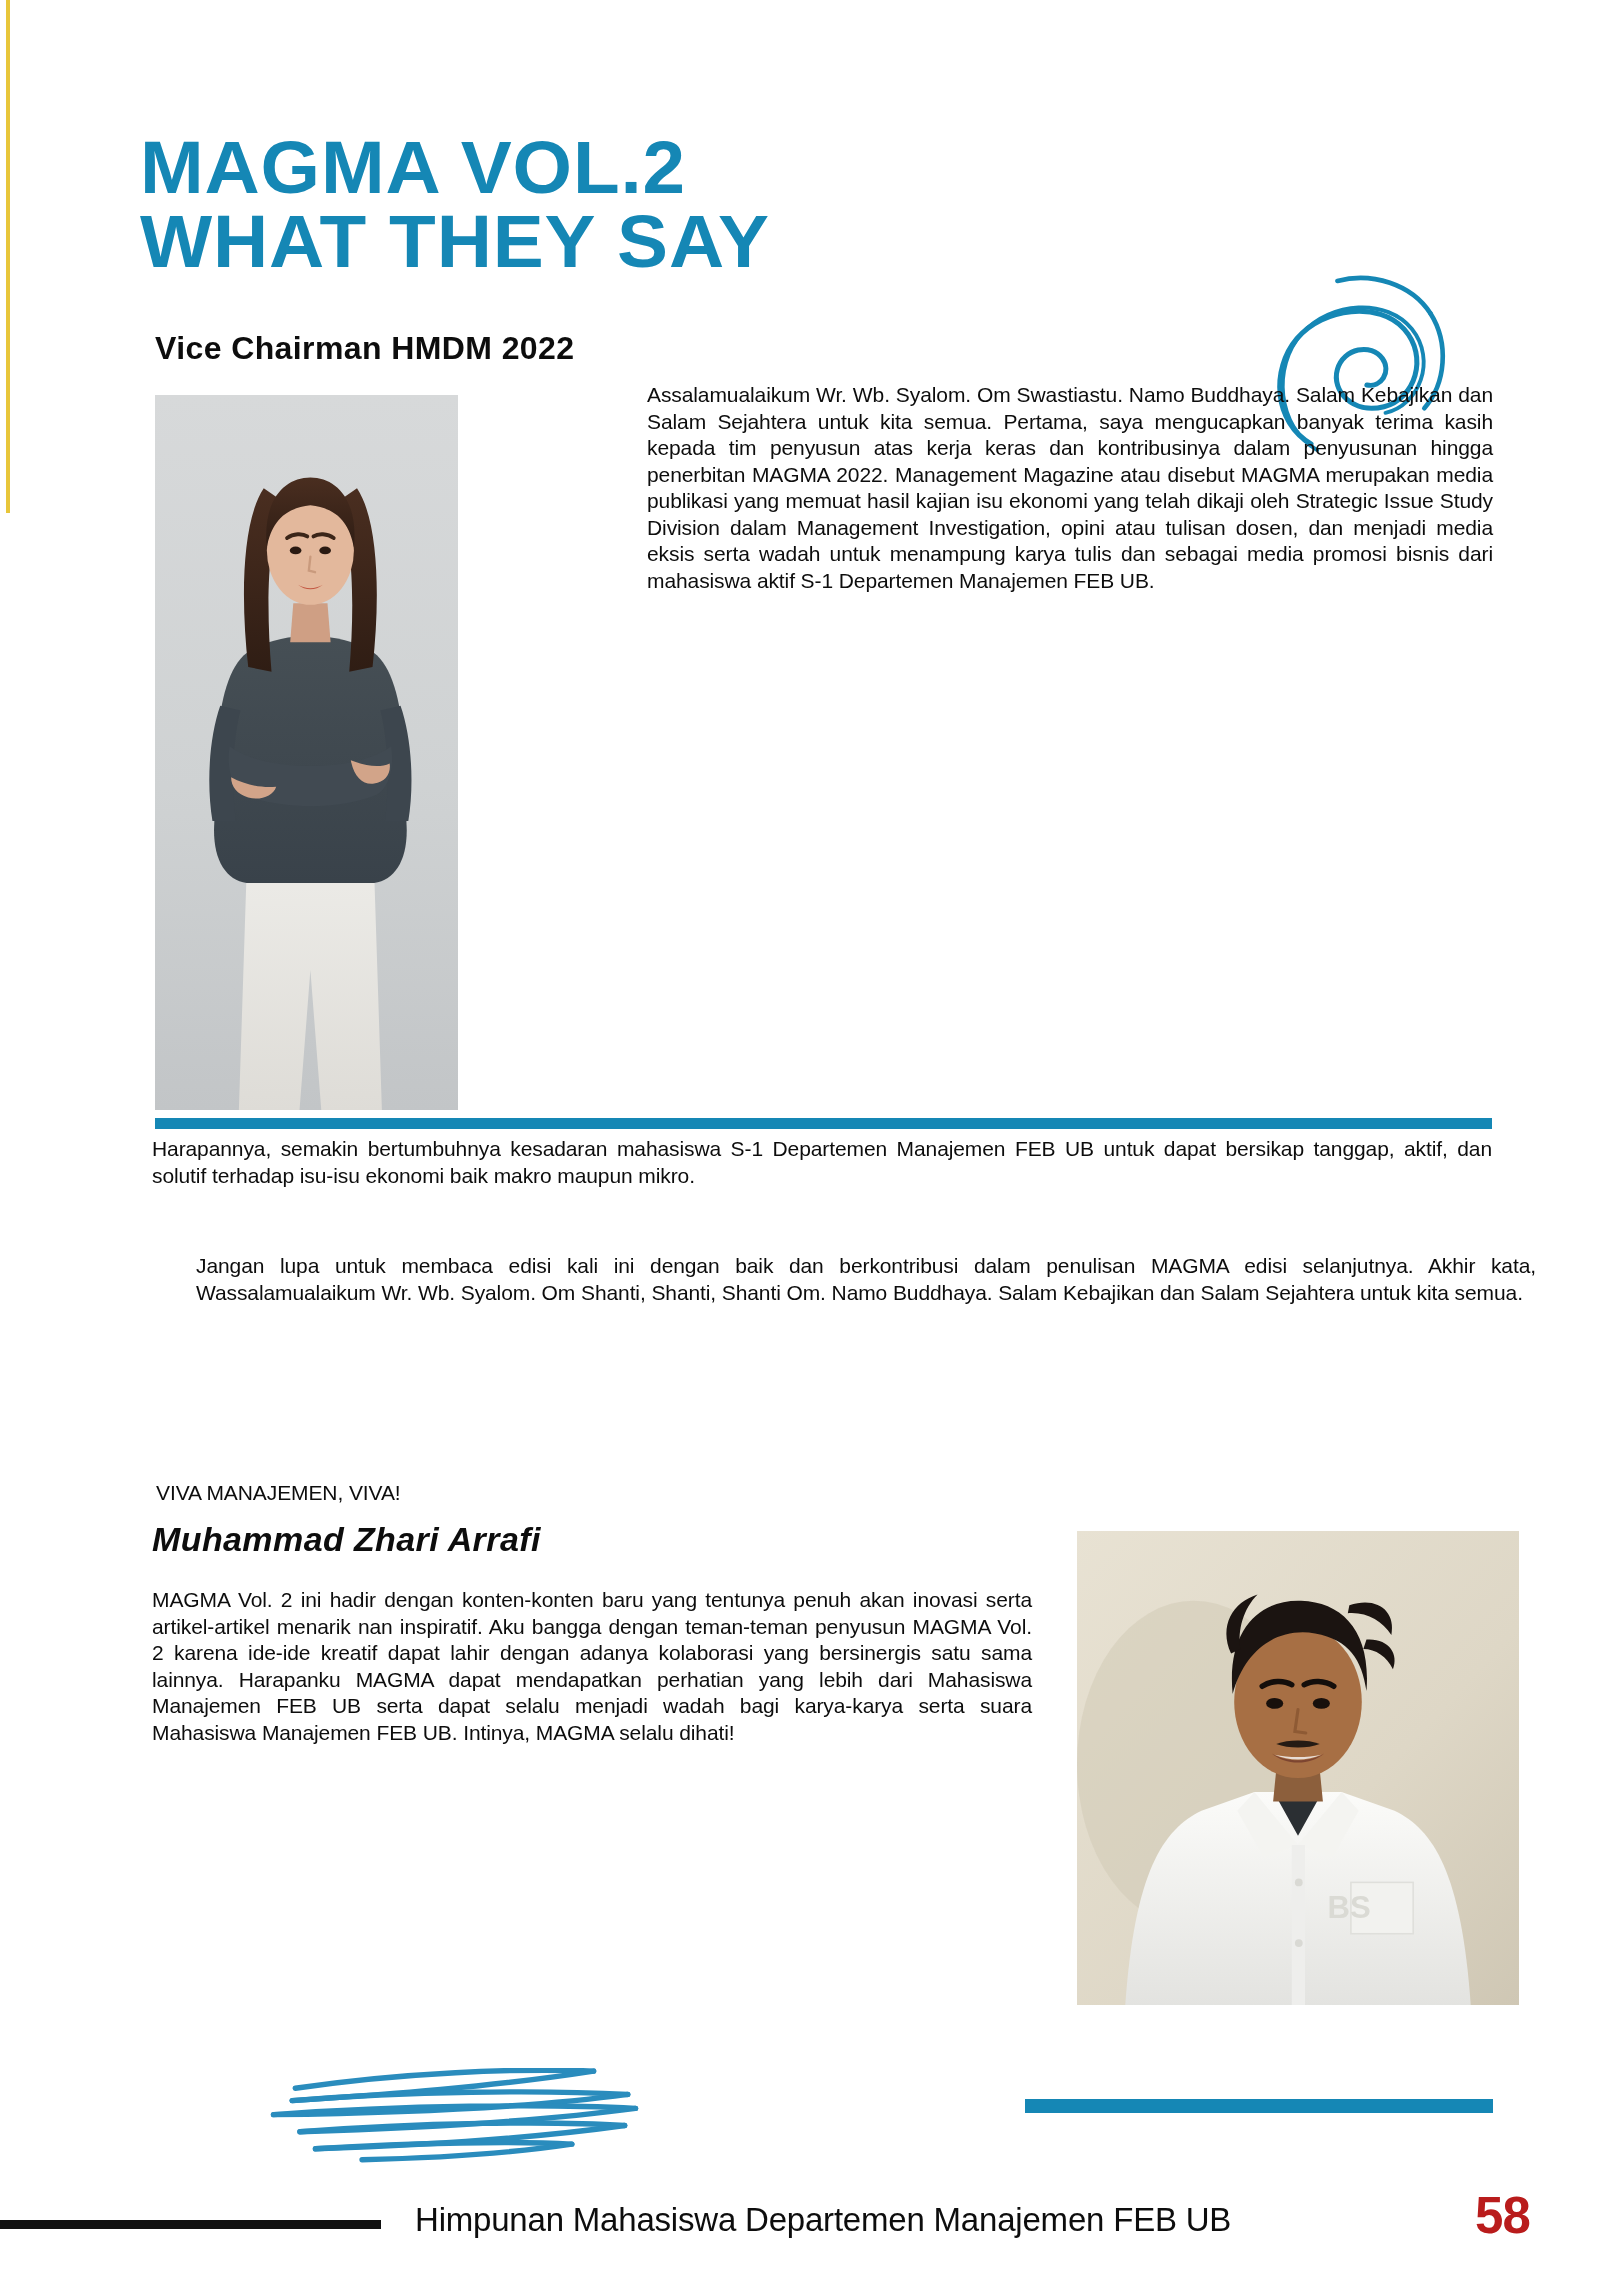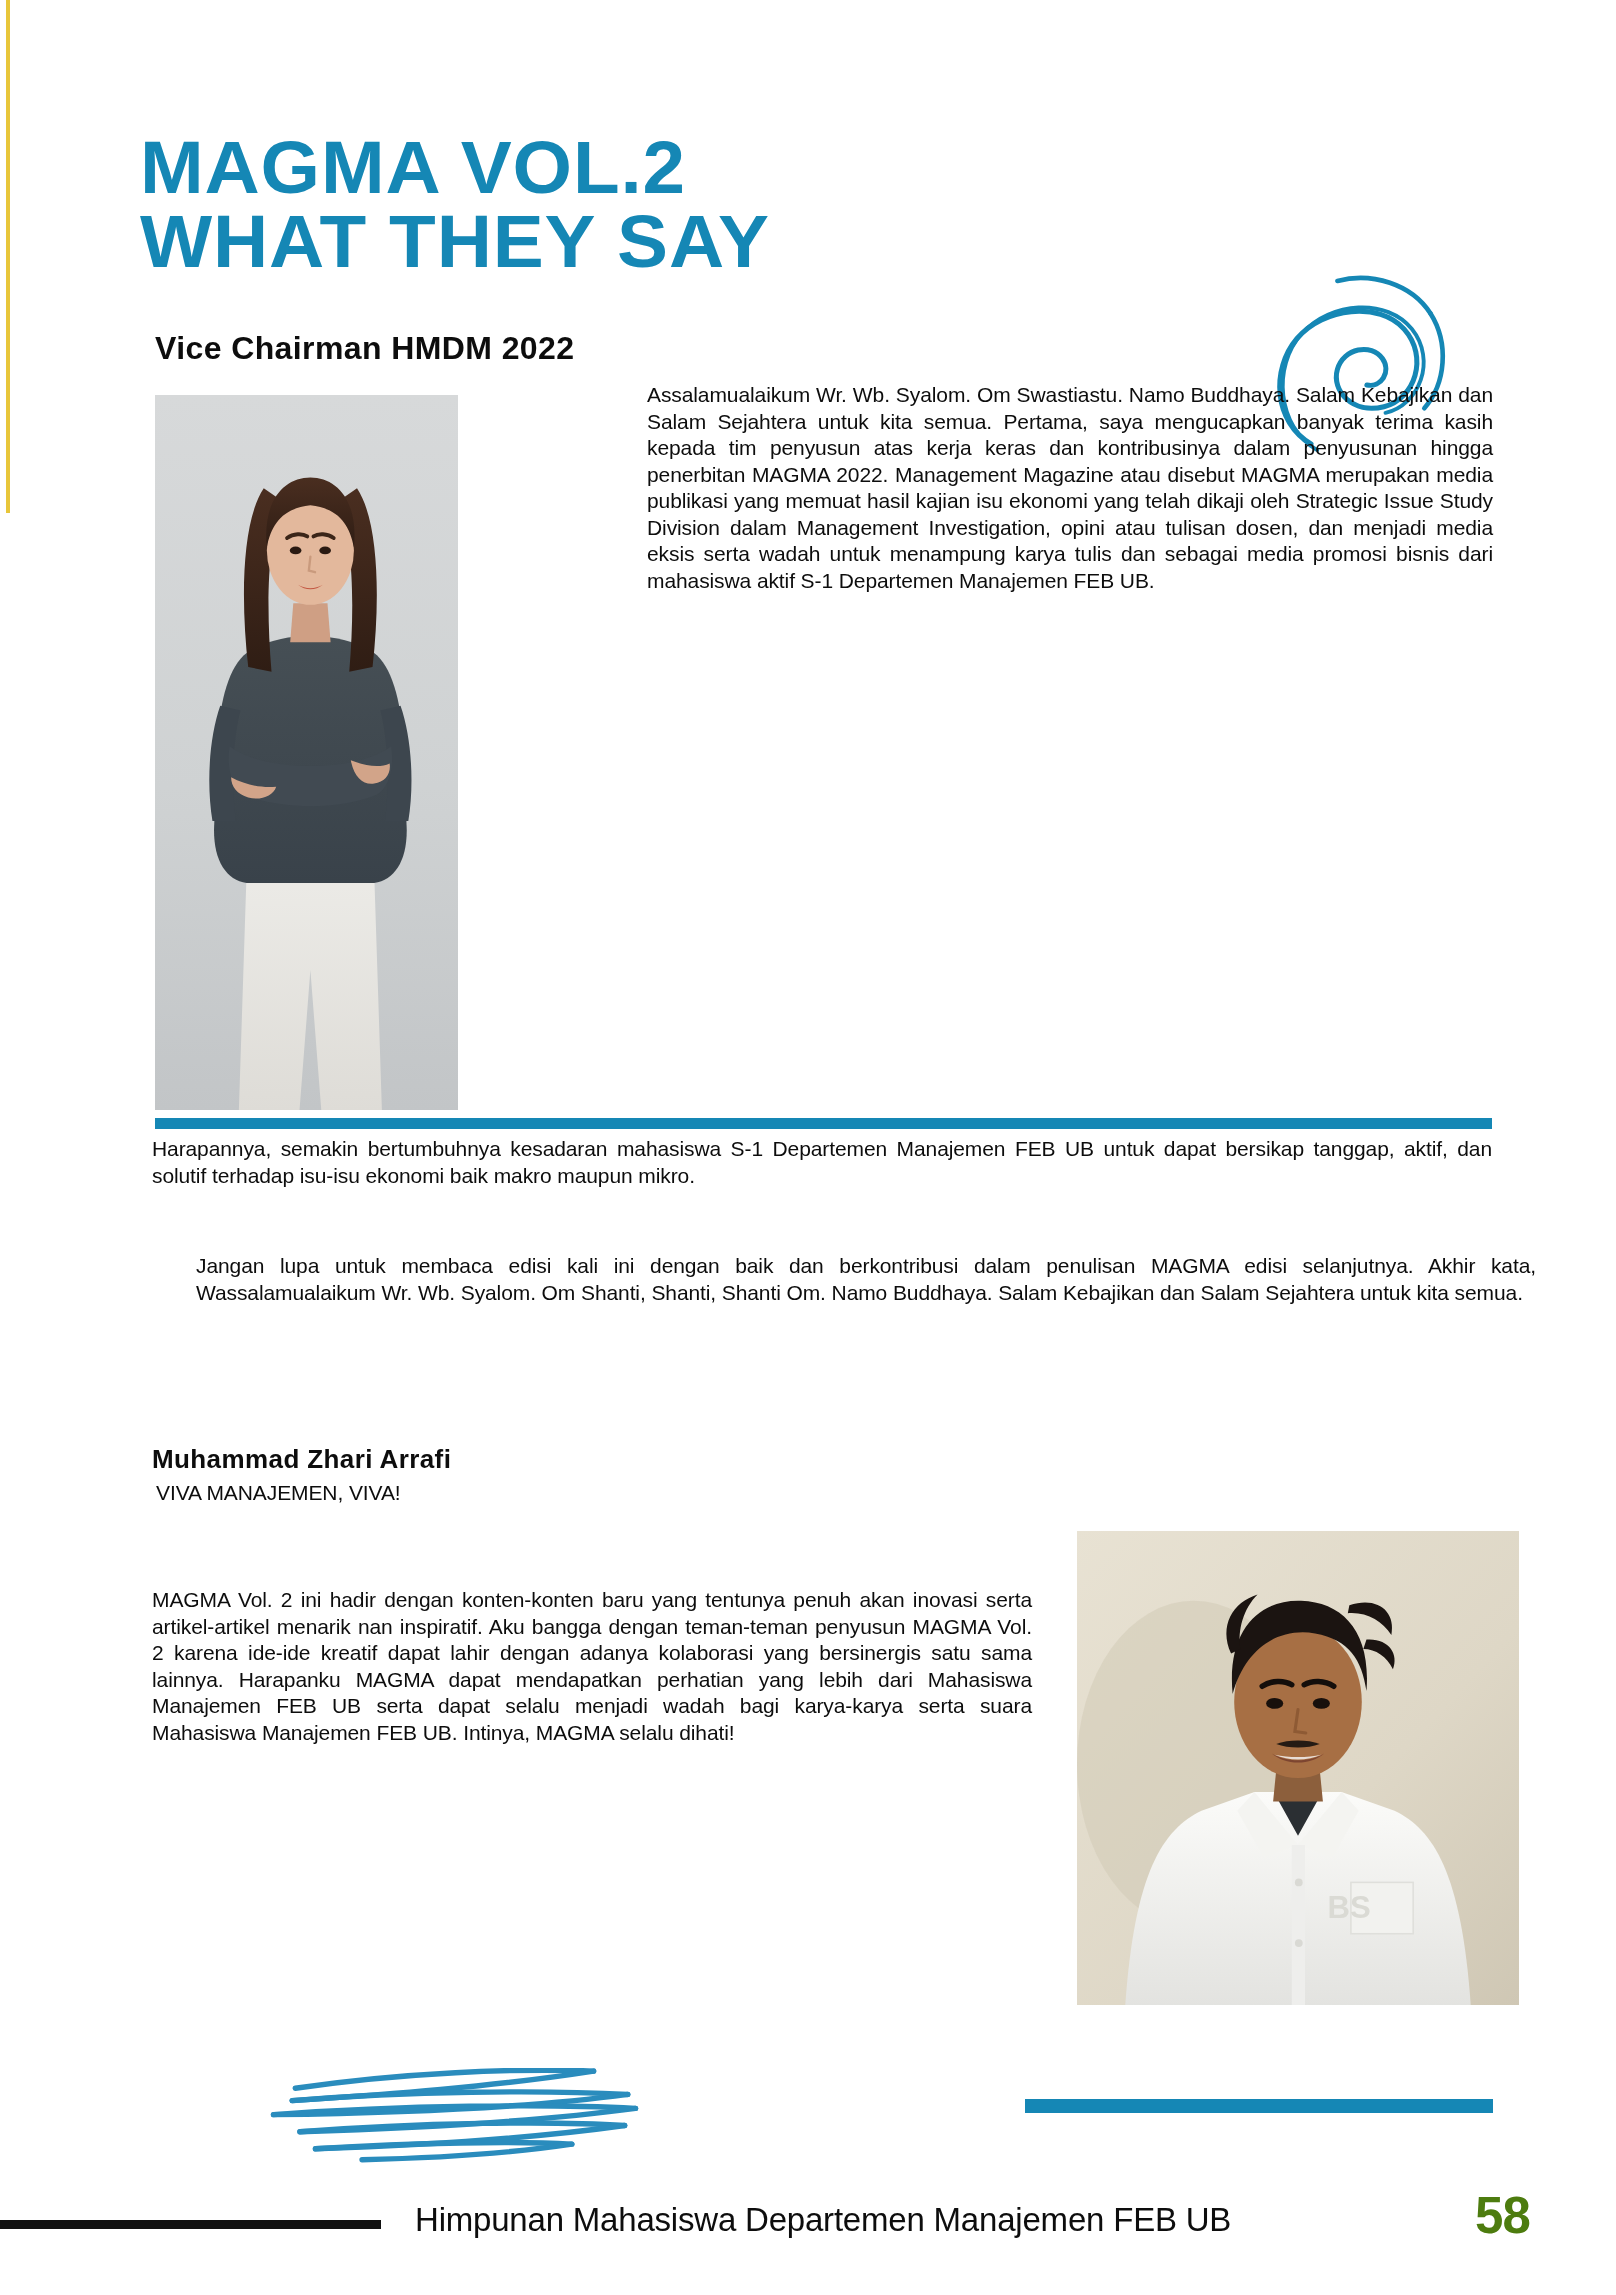--- a/index.html
+++ b/index.html
@@ -60,21 +60,21 @@
   .section-heading {
     position: absolute;
     font-family: "Liberation Sans", sans-serif;
     font-weight: bold;
     color: #0D0D0D;
     font-size: 32px;
     letter-spacing: 0.4px;
     white-space: nowrap;
   }
   #heading-1 { left: 155px; top: 330px; }
-  #heading-2 { left: 152px; top: 1444px; font-size: 26px; }
+  #heading-2 { left: 152px; top: 1520px; font-style: italic; font-size: 34px; }
 
   
   .photo1-wrap {
     position: absolute;
     left: 155px;
     top: 395px;
     width: 303px;
     height: 715px;
     overflow: hidden;
   }
@@ -175,21 +175,21 @@
     letter-spacing: -0.2px;
   }
   .footer-text .strong { font-weight: normal; }
   .page-number {
     position: absolute;
     left: 1475px;
     top: 2186px;
     font-family: "Liberation Sans", sans-serif;
     font-weight: bold;
     font-size: 51px;
-    color: #4d7c0f;
+    color: #b91c1c;
     letter-spacing: -0.8px;
   }
 </style>
 </head>
 <body>
 
 <div class="gold-edge"></div>
 
 <div class="masthead">
   <span class="masthead-line">MAGMA VOL.2</span>

